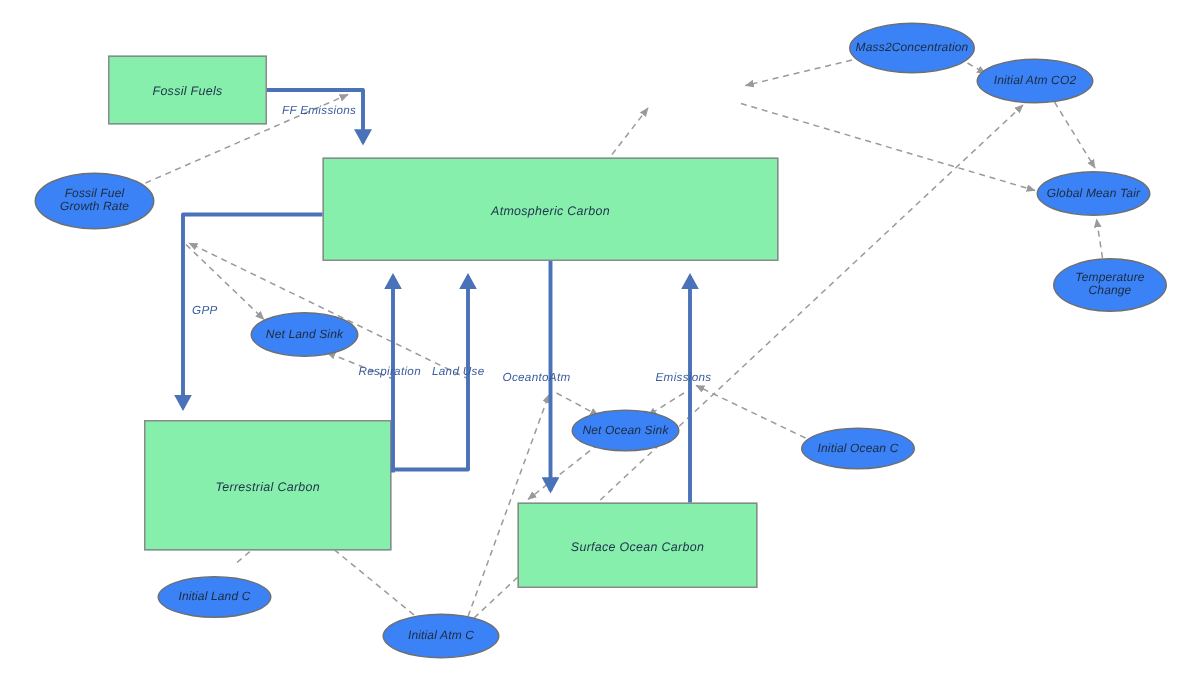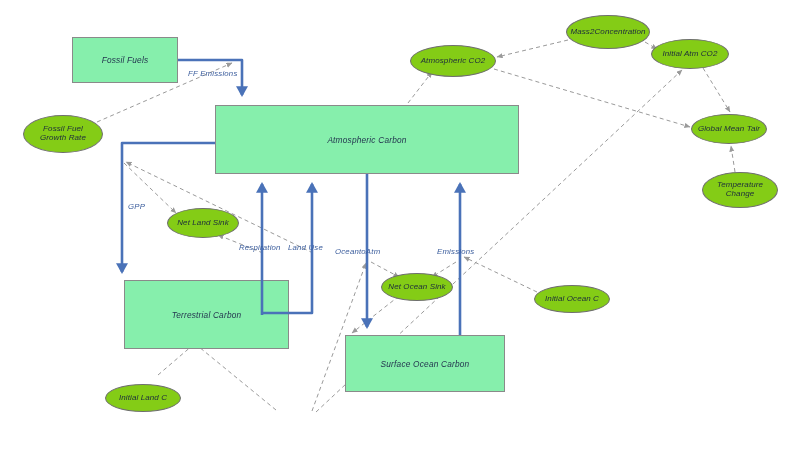--- a/index.html
+++ b/index.html
@@ -4,21 +4,21 @@
 <style>
   html,body{margin:0;padding:0;background:#ffffff;}
   body{width:800px;height:454px;overflow:hidden;
        font-family:"Liberation Sans",sans-serif;}
   #canvas{position:relative;width:800px;height:454px;background:#fff;}
   svg.layer{position:absolute;left:0;top:0;width:800px;height:454px;}
   .node{position:absolute;display:flex;align-items:center;justify-content:center;
         text-align:center;box-sizing:border-box;}
   .stock{background:#86efac;border:1.2px solid #8a8a8a;justify-content:center;}
   .stock .lbl{font-size:8.3px;color:#23354f;font-style:italic;letter-spacing:.2px;}
-  .aux{background:#84cc16;border:1.1px solid #6f6f6f;border-radius:50%;}
+  .aux{background:#3b82f6;border:1.1px solid #6f6f6f;border-radius:50%;}
   .aux .lbl{font-size:8px;color:#1d2b3d;font-style:italic;line-height:1.12;letter-spacing:.1px;}
   .flabel{position:absolute;font-size:7.8px;color:#3a5c9c;font-style:italic;
           white-space:nowrap;letter-spacing:.2px;}
 </style>
 </head>
 <body>
 
 <div id="canvas">
 
   <svg class="layer">
@@ -51,21 +51,21 @@
       <path d="M 399,296 L 352,333"></path>
     </g>
   </svg>
 
   <div class="node stock" style="left:72px;top:37px;width:106px;height:46px;">
     <span class="lbl">Fossil Fuels</span>
   </div>
   <div class="node stock" style="left:215px;top:105px;width:304px;height:69px;">
     <span class="lbl">Atmospheric Carbon</span>
   </div>
-  <div class="node stock" style="left:96px;top:280px;width:165px;height:69px;margin-left:28px;">
+  <div class="node stock" style="left:96px;top:280px;width:165px;height:87px;">
     <span class="lbl">Terrestrial Carbon</span>
   </div>
   <div class="node stock" style="left:345px;top:335px;width:160px;height:57px;">
     <span class="lbl">Surface Ocean Carbon</span>
   </div>
 
   <svg class="layer">
     <g stroke="#4A72B8" stroke-width="2.6" fill="none" stroke-linejoin="round">
       <path d="M 178,60 L 242,60 L 242,95" marker-end="url(#ah-blue)"></path>
       <path d="M 215,143 L 122,143 L 122,272" marker-end="url(#ah-blue)"></path>
@@ -82,23 +82,20 @@
   <div class="flabel" style="left:288px;top:243px;">Land Use</div>
   <div class="flabel" style="left:335px;top:247px;">OceantoAtm</div>
   <div class="flabel" style="left:437px;top:247px;">Emissions</div>
 
   <div class="node aux" style="left:23px;top:115px;width:80px;height:38px;">
     <span class="lbl">Fossil Fuel<br>Growth Rate</span>
   </div>
   <div class="node aux" style="left:167px;top:208px;width:72px;height:30px;">
     <span class="lbl">Net Land Sink</span>
   </div>
-  <div class="node aux" style="left:410px;top:45px;width:86px;height:32px;">
-    <span class="lbl">Atmospheric CO2</span>
-  </div>
   <div class="node aux" style="left:566px;top:15px;width:84px;height:34px;">
     <span class="lbl">Mass2Concentration</span>
   </div>
   <div class="node aux" style="left:651px;top:39px;width:78px;height:30px;">
     <span class="lbl">Initial Atm CO2</span>
   </div>
   <div class="node aux" style="left:691px;top:114px;width:76px;height:30px;">
     <span class="lbl">Global Mean Tair</span>
   </div>
   <div class="node aux" style="left:702px;top:172px;width:76px;height:36px;">
@@ -106,14 +103,17 @@
   </div>
   <div class="node aux" style="left:381px;top:273px;width:72px;height:28px;">
     <span class="lbl">Net Ocean Sink</span>
   </div>
   <div class="node aux" style="left:534px;top:285px;width:76px;height:28px;">
     <span class="lbl">Initial Ocean C</span>
   </div>
   <div class="node aux" style="left:105px;top:384px;width:76px;height:28px;">
     <span class="lbl">Initial Land C</span>
   </div>
+  <div class="node aux" style="left:255px;top:409px;width:78px;height:30px;">
+    <span class="lbl">Initial Atm C</span>
+  </div>
 
 </div>
 
 </body></html>

